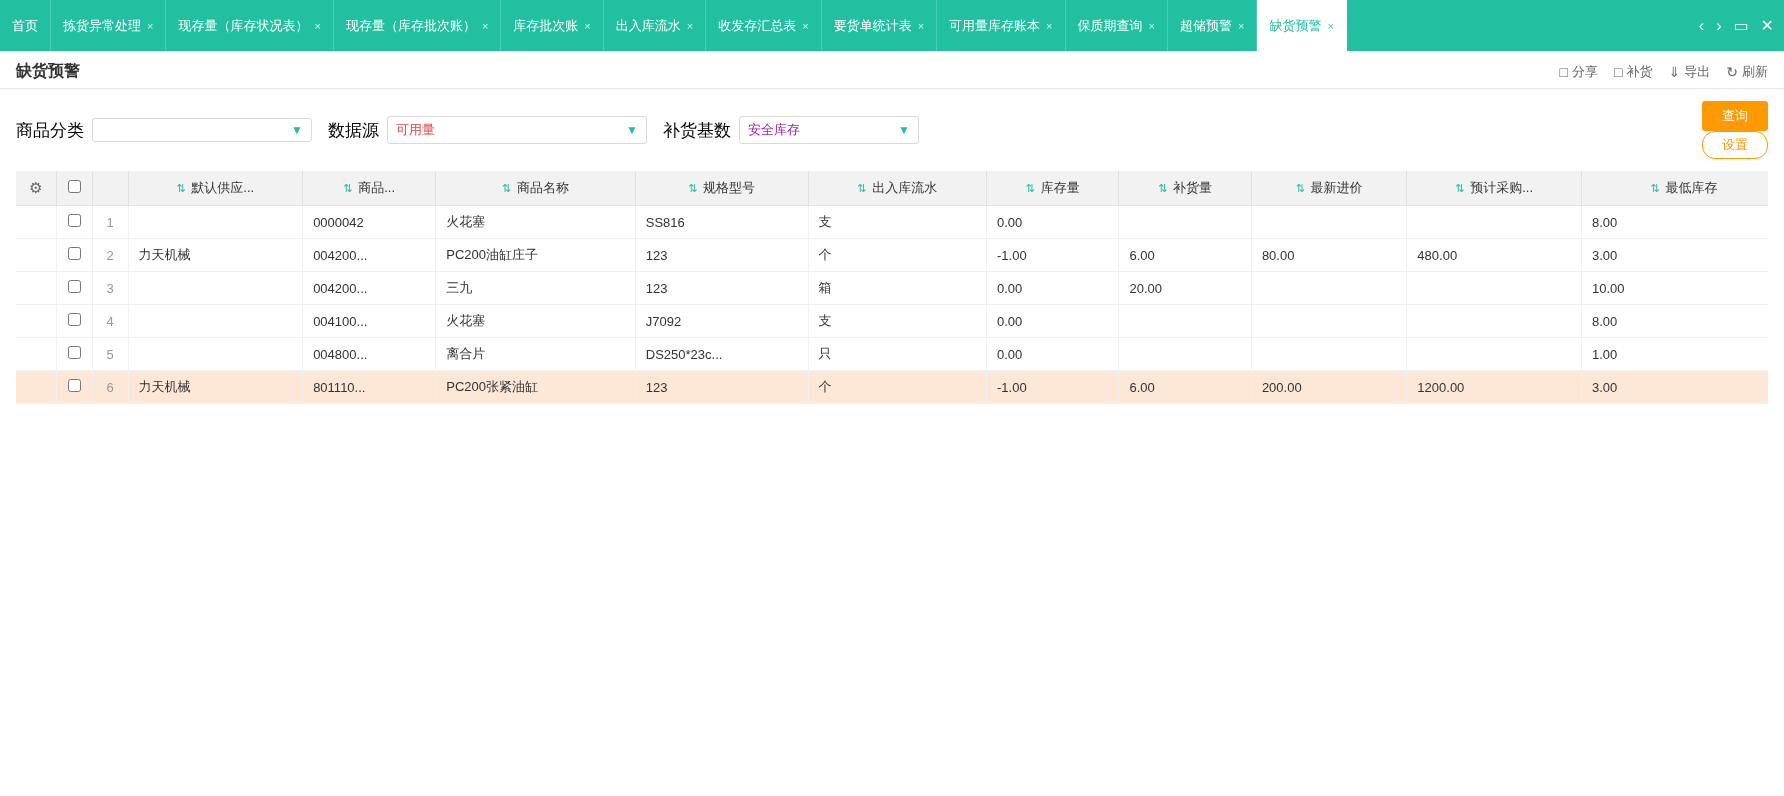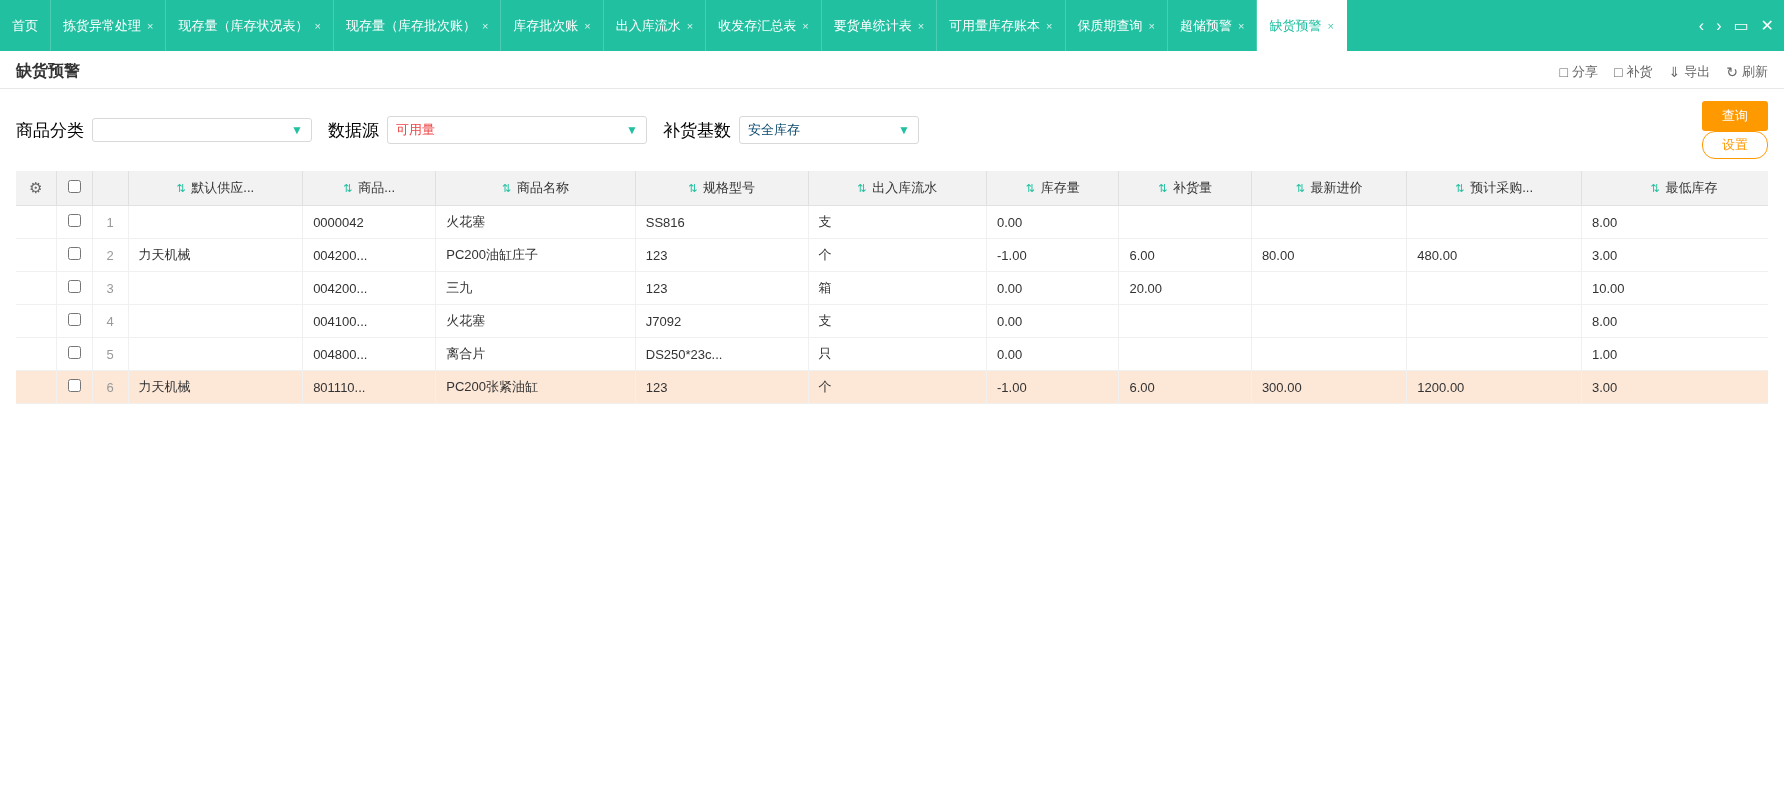--- a/index.html
+++ b/index.html
@@ -145,21 +145,21 @@
       align-items: center;
       border: 1px solid #d9d9d9;
       border-radius: 3px;
       padding: 4px 8px;
       min-width: 180px;
       background: #fff;
       cursor: pointer;
       justify-content: space-between;
     }
     .filter-base-text {
-      color: #0c4a6e;
+      color: #a21caf;
       font-size: 13px;
     }
 
     
     .btn-query {
       background: #f90;
       color: #fff;
       border: none;
       border-radius: 3px;
       padding: 6px 20px;
@@ -483,21 +483,21 @@
       <input type="checkbox" style="">
     </td>
     <td class="col-num">6</td>
     <td>力天机械</td>
     <td>801110...</td>
     <td>PC200张紧油缸</td>
     <td>123</td>
     <td>个</td>
     <td>-1.00</td>
     <td>6.00</td>
-    <td>300.00</td>
+    <td>200.00</td>
     <td>1200.00</td>
     <td>3.00</td>
   </tr>
         </tbody>
     </table>
   </div>
 
 </div>
 
 </body></html>

